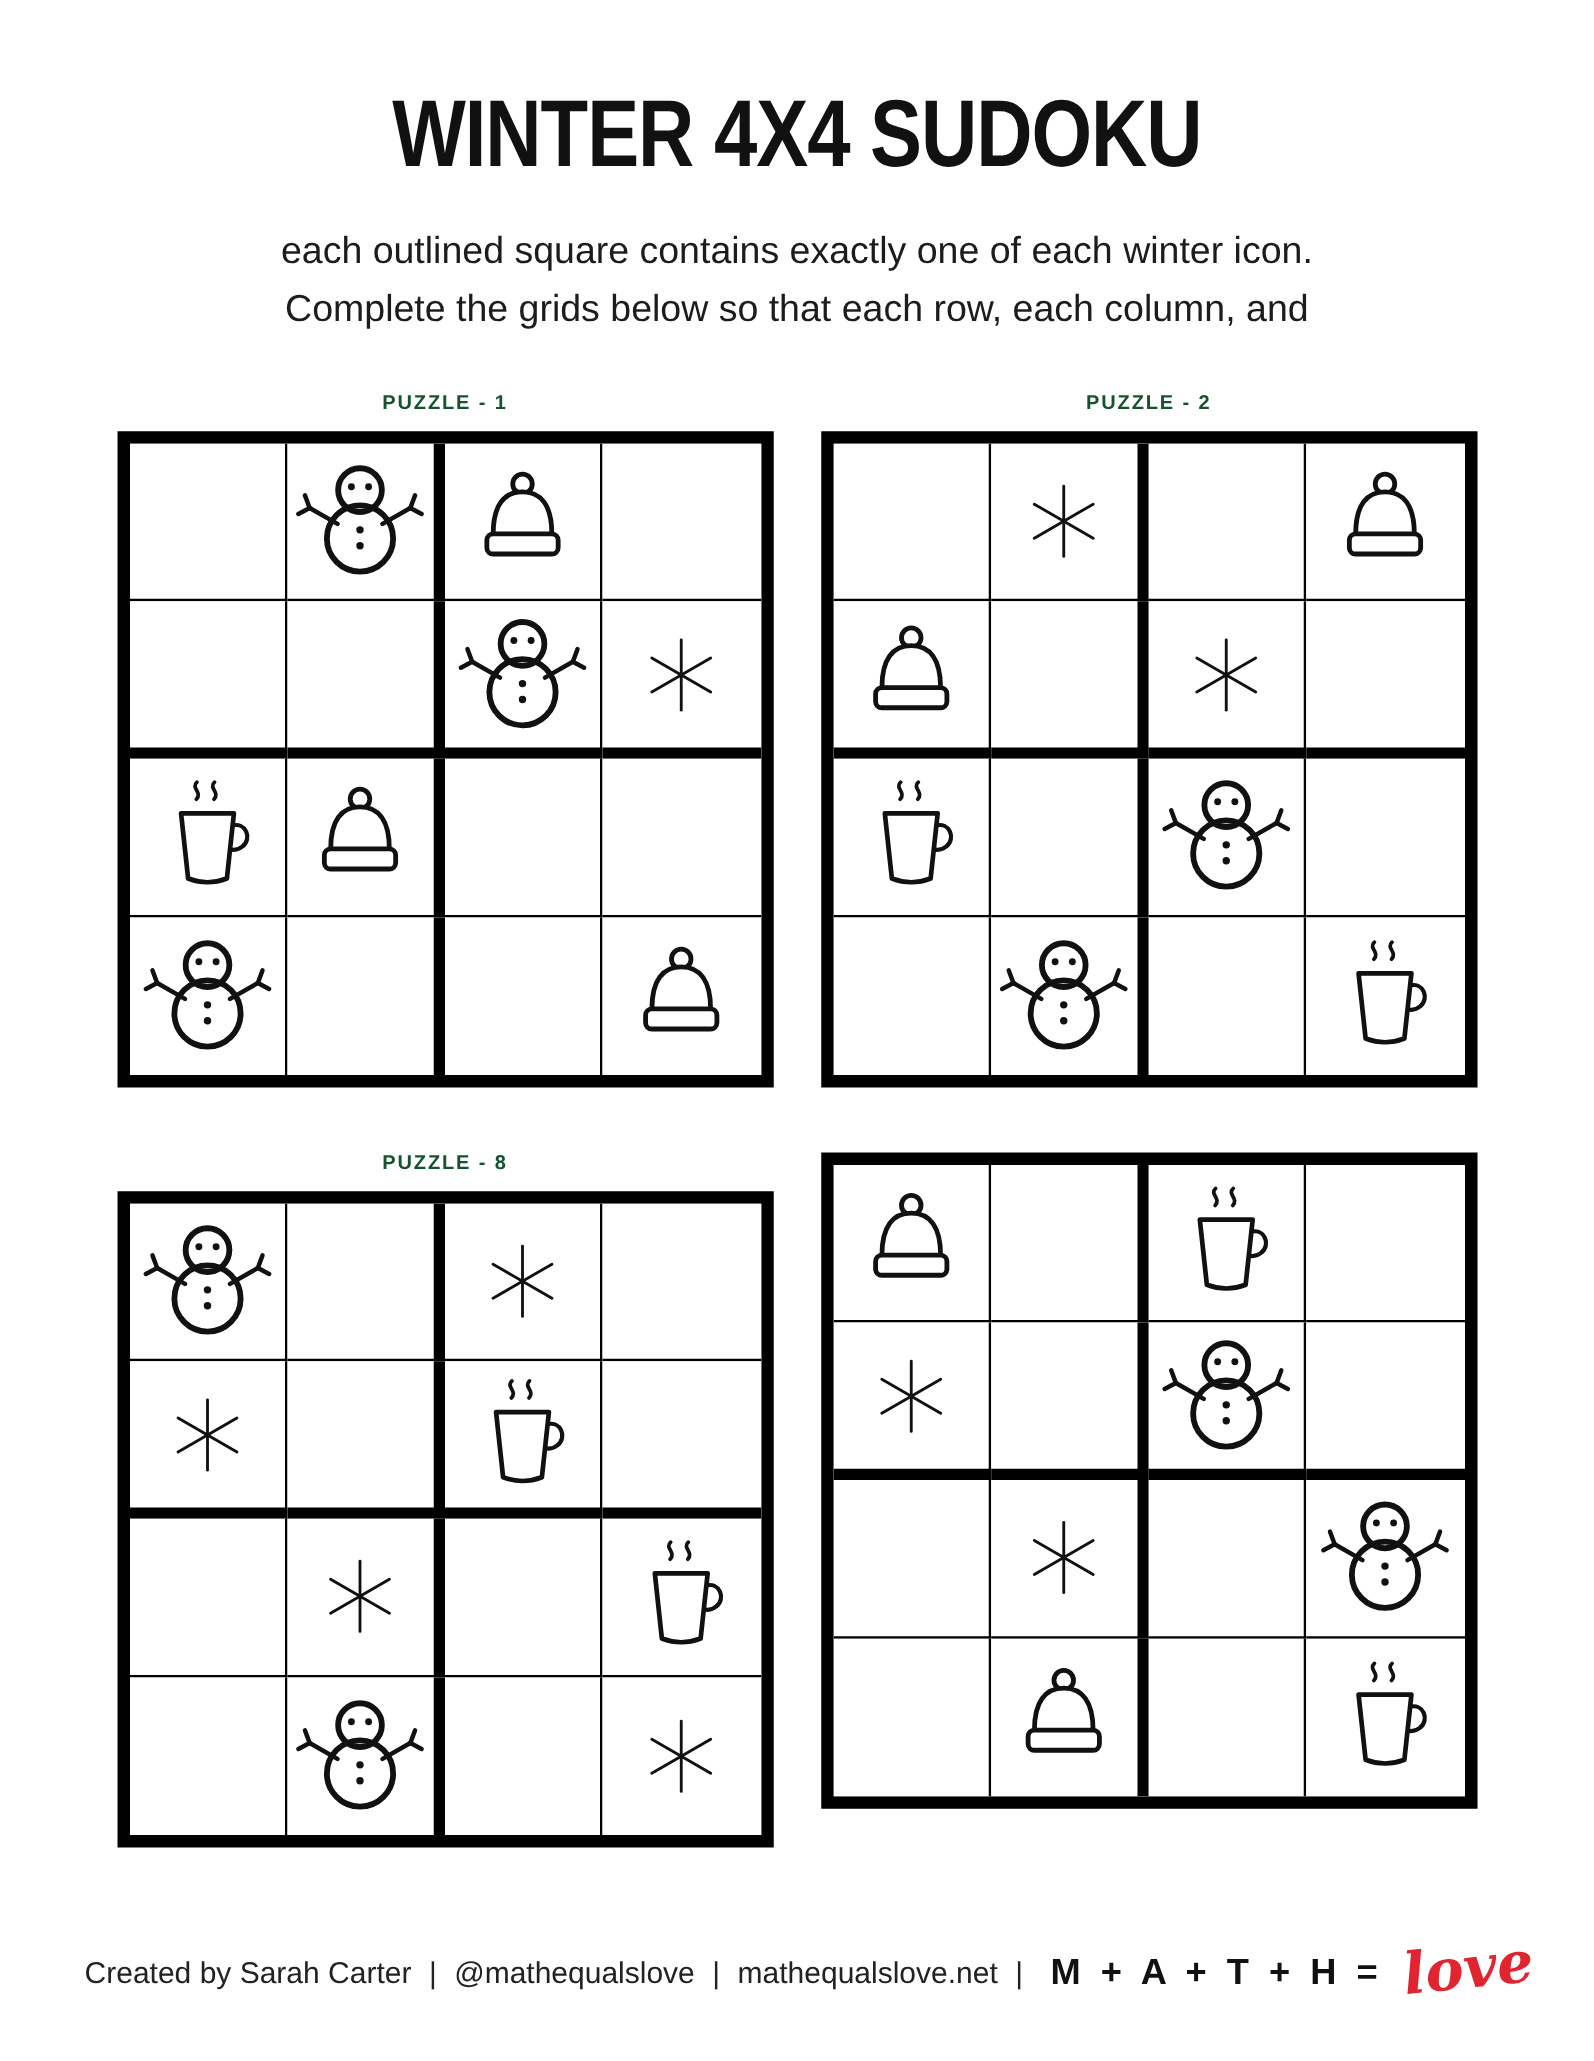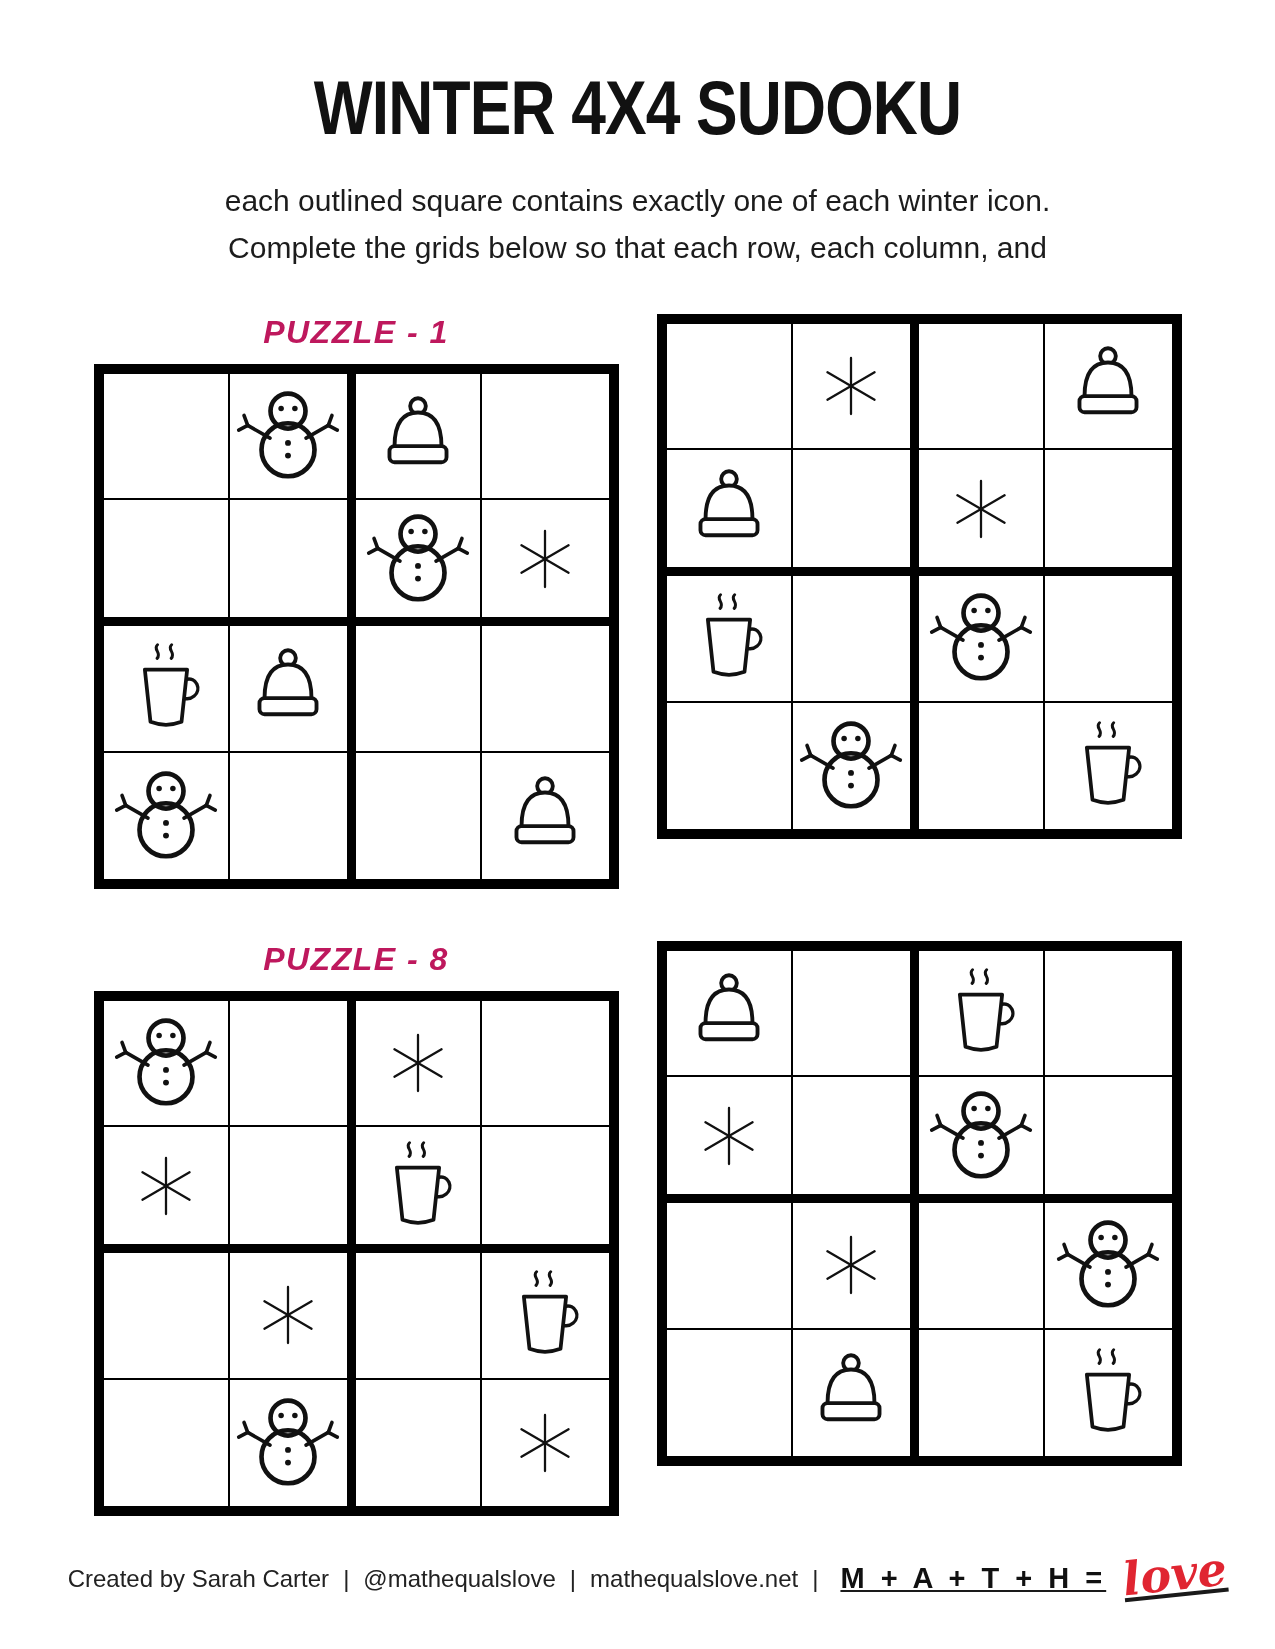--- a/index.html
+++ b/index.html
@@ -31,26 +31,25 @@
   .puzzles {
     margin-top:42px;
     display:grid;
     grid-template-columns:525px 525px;
     column-gap:38px;
     row-gap:52px;
     justify-content:center;
   }
   .puzzle-label {
     text-align:center;
-    font-size:32px;
+    font-size:16px;
     font-weight:bold;
     letter-spacing:1.5px;
-    color:#be185d;
+    color:#14532d;
     margin-bottom:13px;
-    font-style:italic;
   }
   .grid {
     width:525px; height:525px;
     border:10px solid #000;
     display:grid;
     grid-template-columns:repeat(4,1fr);
     grid-template-rows:repeat(4,1fr);
     background:#fff;
   }
   .cell {
@@ -72,21 +71,21 @@
     left:0; right:0; bottom:52px;
     display:flex;
     align-items:center;
     justify-content:center;
     gap:14px;
     white-space:nowrap;
     padding-left:20px;
   }
   .footer .credit-text { font-size:24px; color:#222; }
   .footer .divider { font-size:24px; color:#222; }
-  .brand { display:flex; align-items:center; gap:17px; margin-left:8px;text-decoration:underline; }
+  .brand { display:flex; align-items:center; gap:17px; margin-left:8px; }
   .brand-math {
     font-size:29px;
     font-weight:800;
     letter-spacing:4px;
     color:#111;
   }
   .brand-love {
     font-family:"DejaVu Serif", serif;
     font-style:italic;
     font-weight:bold;
@@ -203,20 +202,21 @@
         <div class="cell c3 r3">
   <svg class="icon-hat" viewBox="0 0 100 100" fill="none" stroke="#111" stroke-width="4.2" stroke-linecap="round">
     <circle cx="50" cy="17.5" r="8.5"></circle>
     <path d="M24.5 61 C24.5 36 34 24.5 50 24.5 C66 24.5 75.5 36 75.5 61" fill="#fff"></path>
     <rect x="19" y="61" width="62" height="17.5" rx="5.5" fill="#fff"></rect>
   </svg>
 </div>
       </div>
   </div>
   <div class="puzzle">
+    <div class="puzzle-label">PUZZLE - 2</div>
     <div class="grid">
         <div class="cell c0 r0"></div>
         <div class="cell c1 r0">
   <svg class="icon-snowflake" viewBox="0 0 100 100" fill="none" stroke="#111" stroke-width="3" stroke-linecap="round">
     <path d="M50 13 L50 87"></path>
     <path d="M19 32 L81 68"></path>
     <path d="M19 68 L81 32"></path>
   </svg>
 </div>
         <div class="cell c2 r0"></div>

